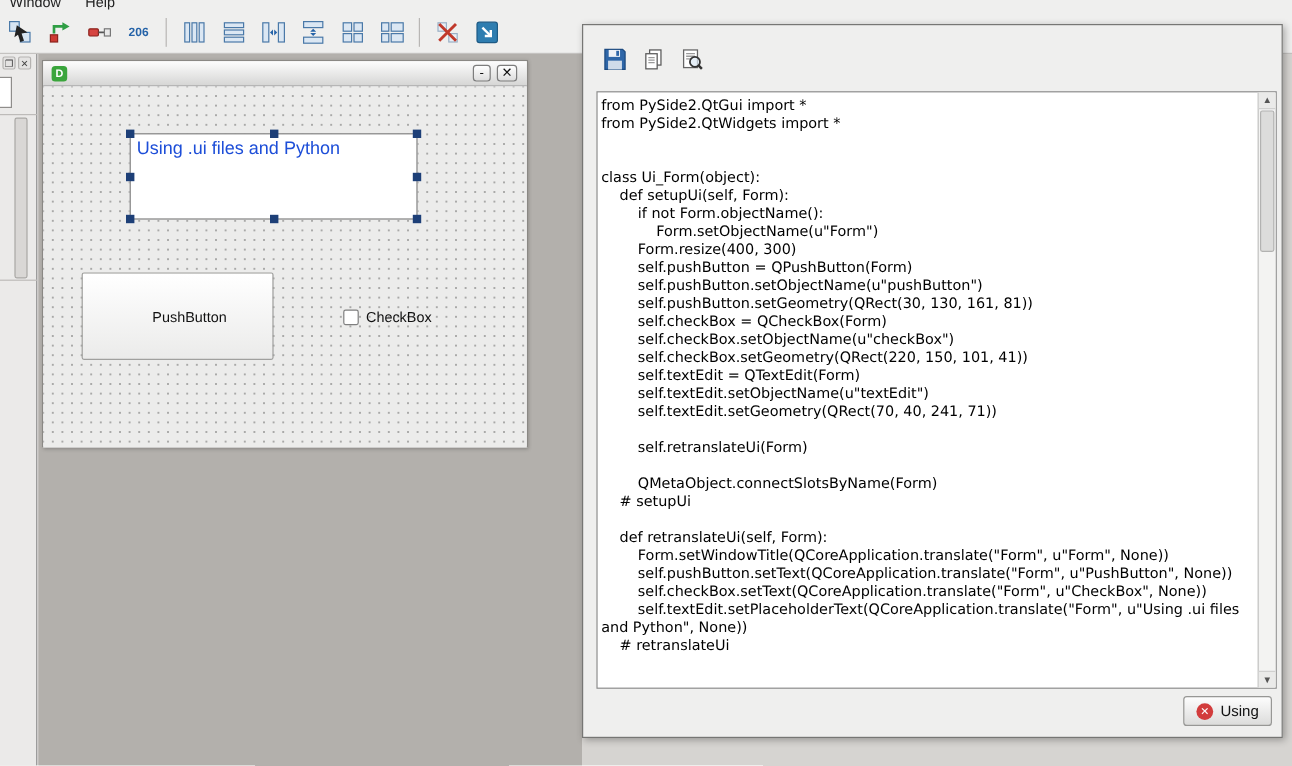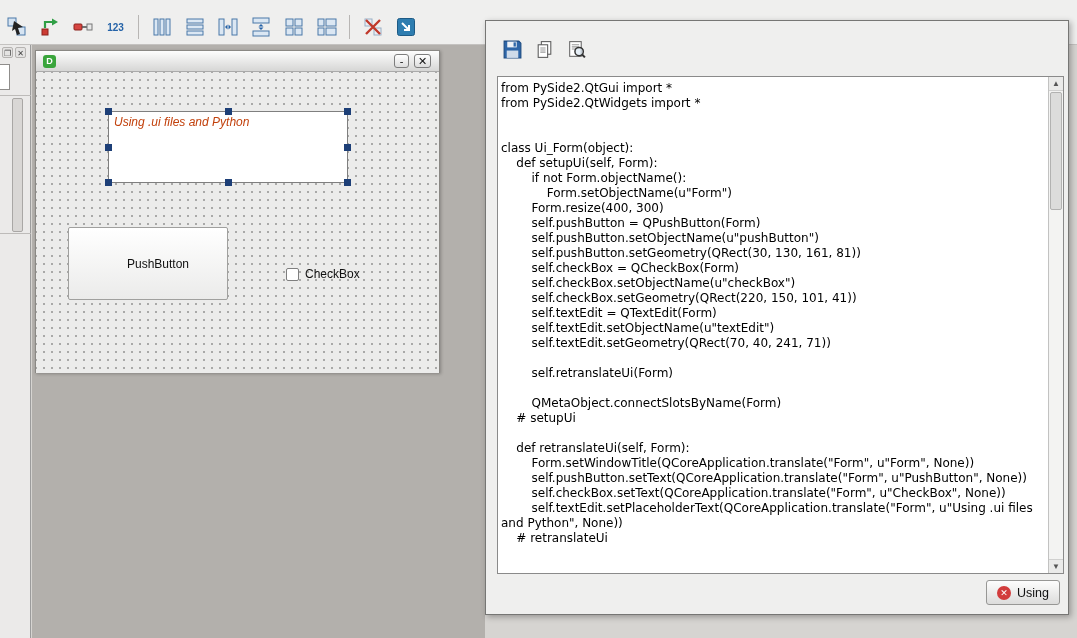--- a/index.html
+++ b/index.html
@@ -43,30 +43,30 @@
   .win-btn { position:absolute; top:3px; height:14px; border:1px solid #7d7d7d; border-radius:3px;
              background:linear-gradient(#fff,#ddd); font-size:11px; line-height:12px; text-align:center; color:#111; }
   .win-min { right:30px; width:15px; }
   .win-close { right:8px; width:17px; font-weight:bold; }
   .form-canvas { position:relative; width:100%; height:301px; background:#ececeb;
                  background-image:radial-gradient(circle,#a9a9a8 0.9px,transparent 1.1px);
                  background-size:8px 8px; background-position:4px 4px; }
 
   .textedit-widget { position:absolute; left:72px; top:39px; width:240px; height:72px;
                      background:#fff; border:1px solid #7f7f7f; }
-  .textedit-placeholder { position:absolute; left:5px; top:3px; font-size:12px; color:#c2410c;font-style:italic; }
+  .textedit-placeholder { position:absolute; left:5px; top:3px; font-size:15px; color:#1d4ed8; }
   .handle { position:absolute; width:7px; height:7px; background:#1d3f77; }
   .h-tl { left:-4px;  top:-4px; }   .h-tm { left:116px; top:-4px; }   .h-tr { right:-4px; top:-4px; }
   .h-ml { left:-4px;  top:32px; }                                     .h-mr { right:-4px; top:32px; }
   .h-bl { left:-4px;  bottom:-4px; }.h-bm { left:116px; bottom:-4px; }.h-br { right:-4px; bottom:-4px; }
 
   .pushbutton-widget { position:absolute; left:32px; top:155px; width:160px; height:73px;
                        background:linear-gradient(#ffffff,#ebebea); border:1px solid #a0a09e; border-radius:2px;
                        display:flex; align-items:center; justify-content:center; font-size:12px; color:#111;padding-left:20px; }
-  .checkbox-widget { position:absolute; left:222px; top:195px; display:flex; align-items:flex-end;padding-left:28px; }
+  .checkbox-widget { position:absolute; left:222px; top:185px; display:flex; align-items:flex-end;padding-left:28px; }
   .checkbox-indicator { width:13px; height:13px; background:#fff; border:1px solid #7f7f7f; border-radius:2px; }
   .checkbox-label { margin-left:6px; font-size:12px; color:#111; }
 
   
   .code-dialog { position:absolute; left:485px; top:20px; width:584px; height:595px;
                  background:#efefee; border:1px solid #767674; box-shadow:2px 2px 6px rgba(0,0,0,.3); }
   .dialog-toolbar { position:absolute; left:12px; top:14px; display:flex; }
   .dbtn { width:28px; height:28px; margin-right:4px; display:flex; align-items:center; justify-content:center;
           border:1px solid transparent; border-radius:3px; }
   .code-area { position:absolute; left:11px; top:55px; width:567px; height:498px;
@@ -94,20 +94,24 @@
                         background:#fff; border:1px solid #a3a1a0; font-size:12px; color:#1a1a1a;
                         text-align:center; padding-top:3px; }
   svg { display:block; }
 </style>
 </head>
 <body>
 
 <div class="root">
 
   <div class="topbar">
+    <div class="menubar">
+      <span class="menu-item">Window</span>
+      <span class="menu-item">Help</span>
+    </div>
     <div class="toolrow">
       <div class="tbtn">
         <svg width="22" height="22" viewBox="0 0 22 22">
           <rect x="2" y="2" width="8" height="8" fill="#d6e4f2" stroke="#4a79a8"></rect>
           <rect x="11" y="11" width="8" height="8" fill="#d6e4f2" stroke="#4a79a8"></rect>
           <polygon points="8,5 17,11 12,12 14,18 11,19 9,13 6,15" fill="#222"></polygon>
         </svg>
       </div>
       <div class="tbtn">
         <svg width="22" height="22" viewBox="0 0 22 22">
@@ -117,21 +121,21 @@
         </svg>
       </div>
       <div class="tbtn">
         <svg width="22" height="22" viewBox="0 0 22 22">
           <rect x="2" y="8" width="8" height="6" rx="1" fill="#d64541" stroke="#8c231d"></rect>
           <path d="M10 11 H18" stroke="#555" stroke-width="1.6"></path>
           <rect x="15" y="8" width="5" height="6" fill="#e8e8e8" stroke="#777"></rect>
         </svg>
       </div>
       <div class="tbtn">
-        <span class="tab-order-label">123</span>
+        <span class="tab-order-label">206</span>
       </div>
       <div class="tsep"></div>
       <div class="tbtn">
         <svg width="22" height="22" viewBox="0 0 22 22">
           <rect x="3" y="3" width="4" height="16" fill="#dbe7f3" stroke="#4a79a8"></rect>
           <rect x="9" y="3" width="4" height="16" fill="#dbe7f3" stroke="#4a79a8"></rect>
           <rect x="15" y="3" width="4" height="16" fill="#dbe7f3" stroke="#4a79a8"></rect>
         </svg>
       </div>
       <div class="tbtn">

